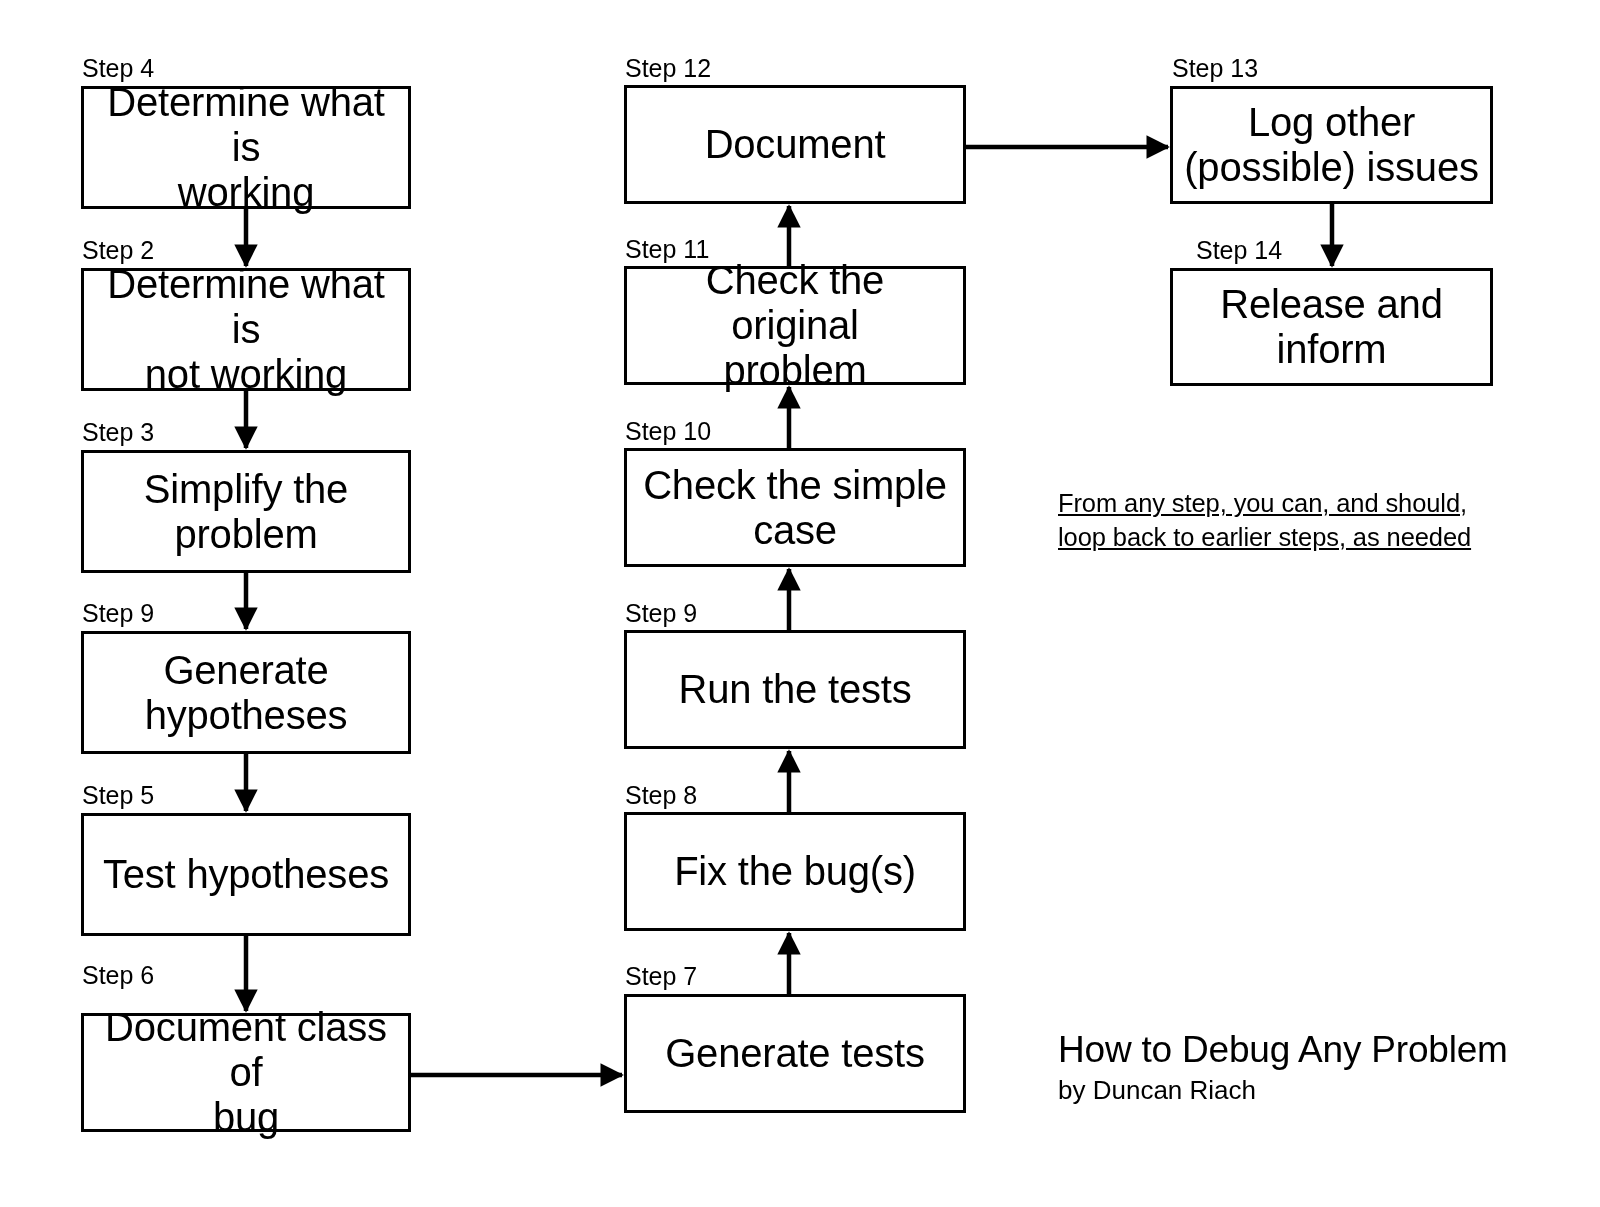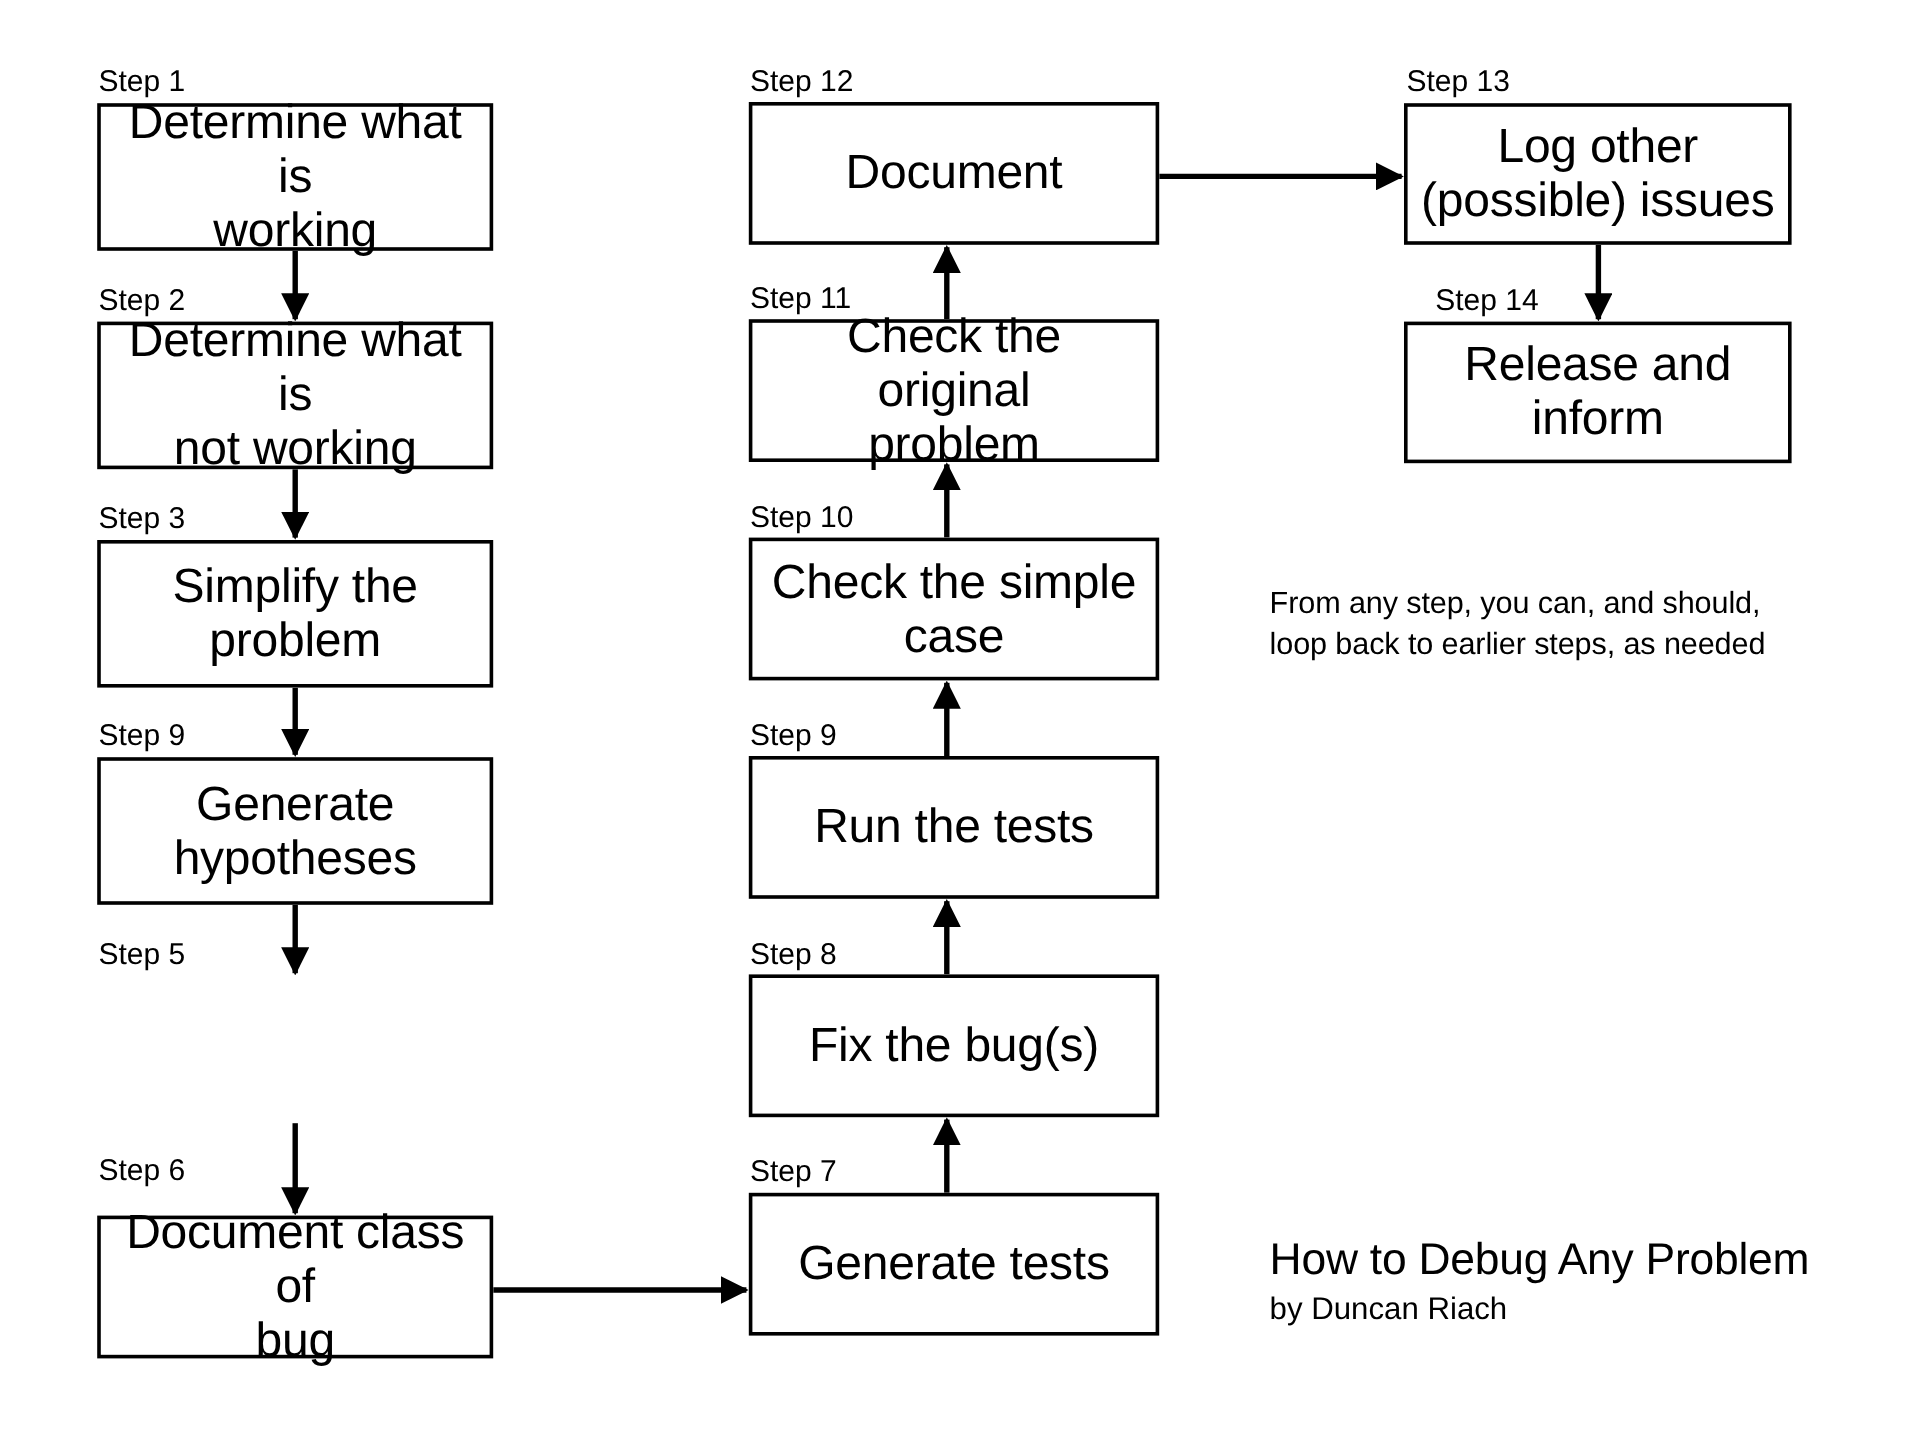--- a/index.html
+++ b/index.html
@@ -94,21 +94,21 @@
     <line x1="789" y1="812" x2="789" y2="751" stroke="#000000" stroke-width="4.5" marker-end="url(#arrow)"></line>
     <line x1="789" y1="630" x2="789" y2="569" stroke="#000000" stroke-width="4.5" marker-end="url(#arrow)"></line>
     <line x1="789" y1="448" x2="789" y2="387" stroke="#000000" stroke-width="4.5" marker-end="url(#arrow)"></line>
     <line x1="789" y1="266" x2="789" y2="206" stroke="#000000" stroke-width="4.5" marker-end="url(#arrow)"></line>
 
     <line x1="966" y1="147" x2="1168" y2="147" stroke="#000000" stroke-width="4.5" marker-end="url(#arrow)"></line>
 
     <line x1="1332" y1="204" x2="1332" y2="266" stroke="#000000" stroke-width="4.5" marker-end="url(#arrow)"></line>
   </svg>
 
-  <div class="step-label" style="left:82px;  top:56px;">Step 1</div>
+  <div class="step-label" style="left:82px;  top:56px;">Step 4</div>
   <div class="step-label" style="left:82px;  top:238px;">Step 2</div>
   <div class="step-label" style="left:82px;  top:420px;">Step 3</div>
   <div class="step-label" style="left:82px;  top:601px;">Step 9</div>
   <div class="step-label" style="left:82px;  top:783px;">Step 5</div>
   <div class="step-label" style="left:82px;  top:963px;">Step 6</div>
   <div class="step-label" style="left:625px; top:964px;">Step 7</div>
   <div class="step-label" style="left:625px; top:783px;">Step 8</div>
   <div class="step-label" style="left:625px; top:601px;">Step 9</div>
   <div class="step-label" style="left:625px; top:419px;">Step 10</div>
   <div class="step-label" style="left:625px; top:237px;">Step 11</div>
@@ -117,34 +117,35 @@
   <div class="step-label" style="left:1172px; top:238px;margin-left:24px;">Step 14</div>
 
   <div class="node" style="left:81px;   top:86px;   width:330px; height:123px;">Determine what is
 working</div>
   <div class="node" style="left:81px;   top:268px;  width:330px; height:123px;">Determine what is
 not working</div>
   <div class="node" style="left:81px;   top:450px;  width:330px; height:123px;">Simplify the
 problem</div>
   <div class="node" style="left:81px;   top:631px;  width:330px; height:123px;">Generate
 hypotheses</div>
+  <div class="node" style="left:81px;   top:813px;  width:330px; height:123px;">Test hypotheses</div>
   <div class="node" style="left:81px;   top:1013px; width:330px; height:119px;">Document class of
 bug</div>
   <div class="node" style="left:624px;  top:994px;  width:342px; height:119px;">Generate tests</div>
   <div class="node" style="left:624px;  top:812px;  width:342px; height:119px;">Fix the bug(s)</div>
   <div class="node" style="left:624px;  top:630px;  width:342px; height:119px;">Run the tests</div>
   <div class="node" style="left:624px;  top:448px;  width:342px; height:119px;">Check the simple
 case</div>
   <div class="node" style="left:624px;  top:266px;  width:342px; height:119px;">Check the original
 problem</div>
   <div class="node" style="left:624px;  top:85px;   width:342px; height:119px;">Document</div>
   <div class="node" style="left:1170px; top:86px;   width:323px; height:118px;">Log other
 (possible) issues</div>
   <div class="node" style="left:1170px; top:268px;  width:323px; height:118px;">Release and
 inform</div>
 
-  <div class="note" style="left:1058px; top:486px; width:450px;">From any step, you can, and should,
+  <div class="note" style="left:1058px; top:486px; width:450px;text-decoration:underline;">From any step, you can, and should,
 loop back to earlier steps, as needed</div>
 
   <div class="title" style="left:1058px; top:1031px;">How to Debug Any Problem</div>
   <div class="byline" style="left:1058px; top:1077px;">by Duncan Riach</div>
 
 </div>
 
 </body></html>

